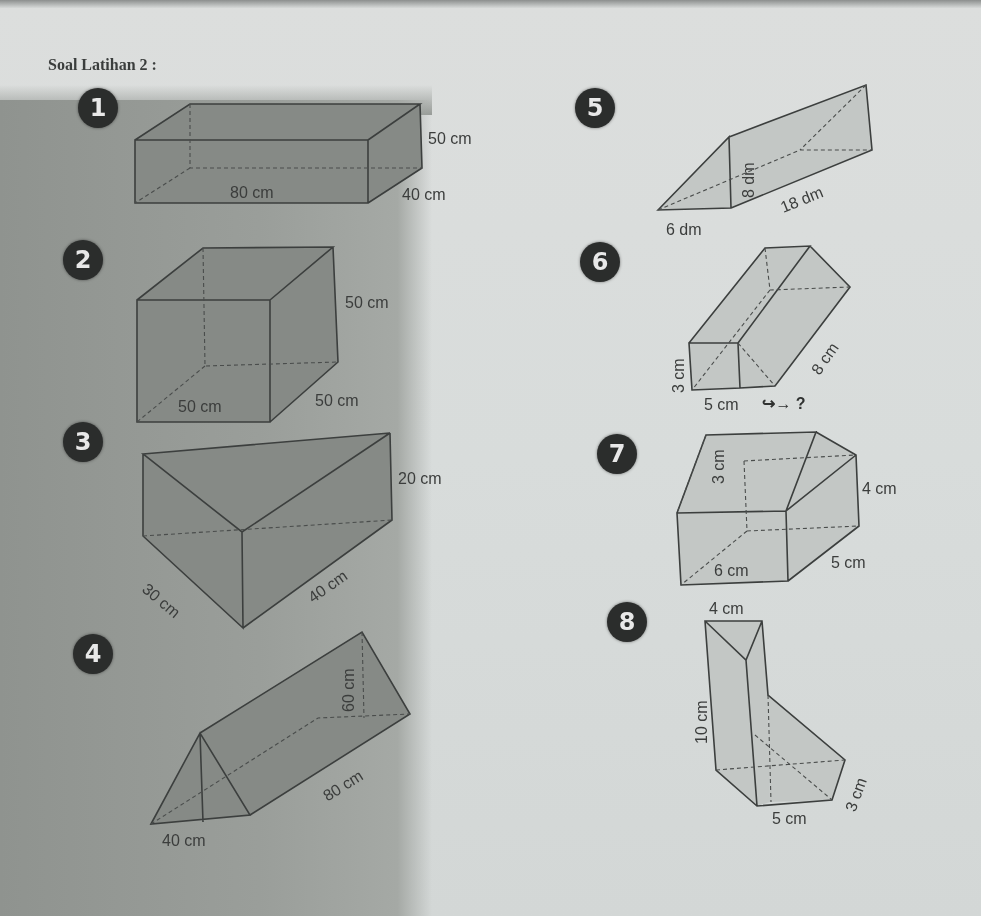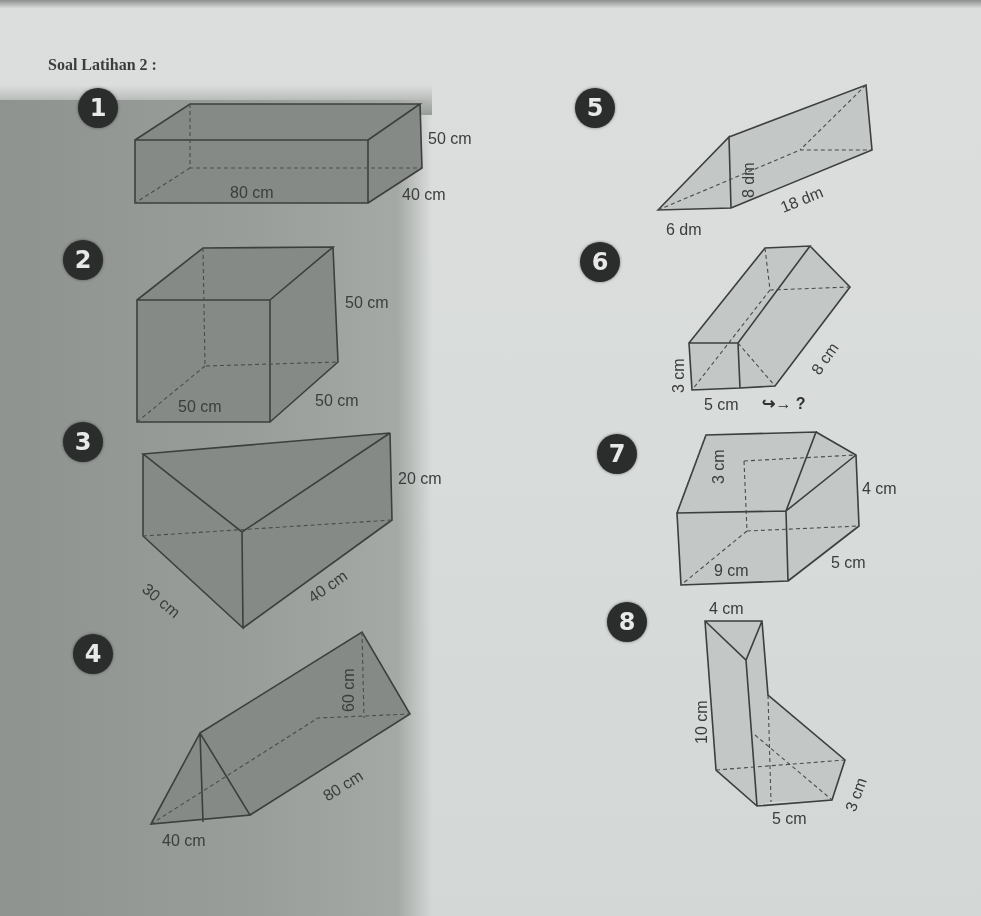--- a/index.html
+++ b/index.html
@@ -131,21 +131,21 @@
 <div class="num" style="left:597px;top:434px;">7</div>
 <svg class="fig" width="981" height="916">
   <polygon class="face-l" points="677,513 786,511 788,581 681,585"></polygon>
   <polygon class="face-l" points="677,513 706,435 816,432 786,511"></polygon>
   <polygon class="face-l" points="786,511 816,432 856,455 859,526 788,581"></polygon>
   <path class="edge" d="M677,513 L786,511 L788,581 L681,585 Z M677,513 L706,435 L816,432 L786,511 M816,432 L856,455 L859,526 L788,581 M856,455 L786,511"></path>
   <path class="hid" d="M744,461 L856,455 M744,461 L747,531 L859,526 M747,531 L681,585 M706,435 L677,513"></path>
 </svg>
 <div class="lbl" style="left:710px;top:484px;transform:rotate(-90deg);transform-origin:left top;">3 cm</div>
 <div class="lbl" style="left:862px;top:480px;">4 cm</div>
-<div class="lbl" style="left:714px;top:562px;">9 cm</div>
+<div class="lbl" style="left:714px;top:562px;">6 cm</div>
 <div class="lbl" style="left:831px;top:554px;">5 cm</div>
 
 <div class="num" style="left:607px;top:602px;">8</div>
 <svg class="fig" width="981" height="916">
   <polygon class="face-l" points="705,621 762,621 768,695 770,802 757,806 716,770"></polygon>
   <polygon class="face-l" points="768,695 845,760 832,800 770,802"></polygon>
   <path class="edge" d="M705,621 L762,621 L768,695 L845,760 L832,800 L757,806 L716,770 Z M705,621 L746,660 L762,621 M746,660 L757,806"></path>
   <path class="hid" d="M716,770 L845,760 M768,695 L771,802 M755,735 L832,800"></path>
 </svg>
 <div class="lbl" style="left:709px;top:600px;">4 cm</div>

